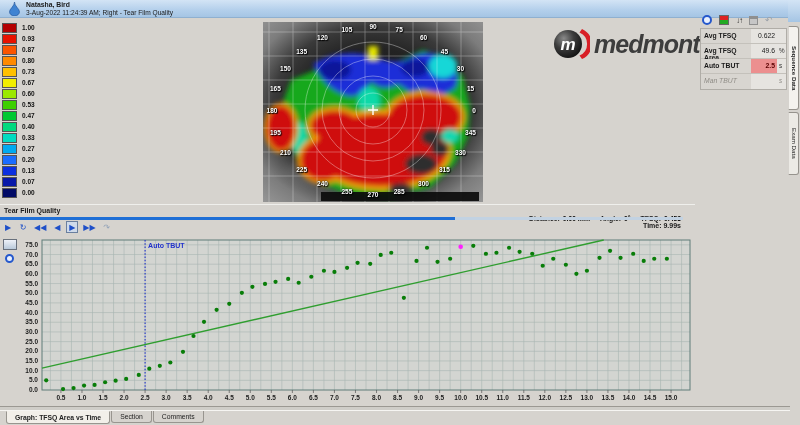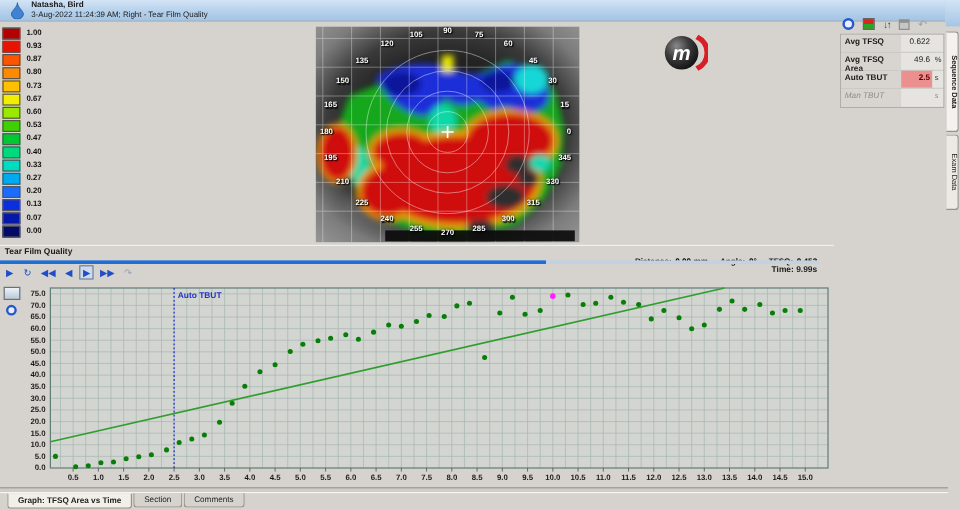--- a/index.html
+++ b/index.html
@@ -272,20 +272,21 @@
         <radialGradient id="sphereG" cx="35%" cy="30%" r="80%">
           <stop offset="0%" stop-color="#8a8a8a"></stop>
             <stop offset="45%" stop-color="#3c3c3c"></stop>
             <stop offset="100%" stop-color="#0d0d0d"></stop>
         </radialGradient>
       </defs>
       <path d="M30,3 A16.5,16.5 0 0 1 30,33 L27.5,29.5 A12.5,12.5 0 0 0 27.5,6.5 Z" fill="#d81f26"></path>
       <circle cx="16" cy="18" r="14" fill="url(#sphereG)"></circle>
       <text x="16" y="24" text-anchor="middle" font-size="17" font-weight="bold" font-style="italic" fill="#ffffff" font-family="Liberation Sans, sans-serif">m</text>
     </svg>
+    <span class="wordmark">medmont</span>
   </div>
 
   <div class="rtoolbar">
     <span class="ic-gear"></span>
     <span class="ic-pal"></span>
     <span class="ic-sort">↓↑</span>
     <span class="ic-save"></span>
     <span class="ic-undo">↶</span>
   </div>
 

